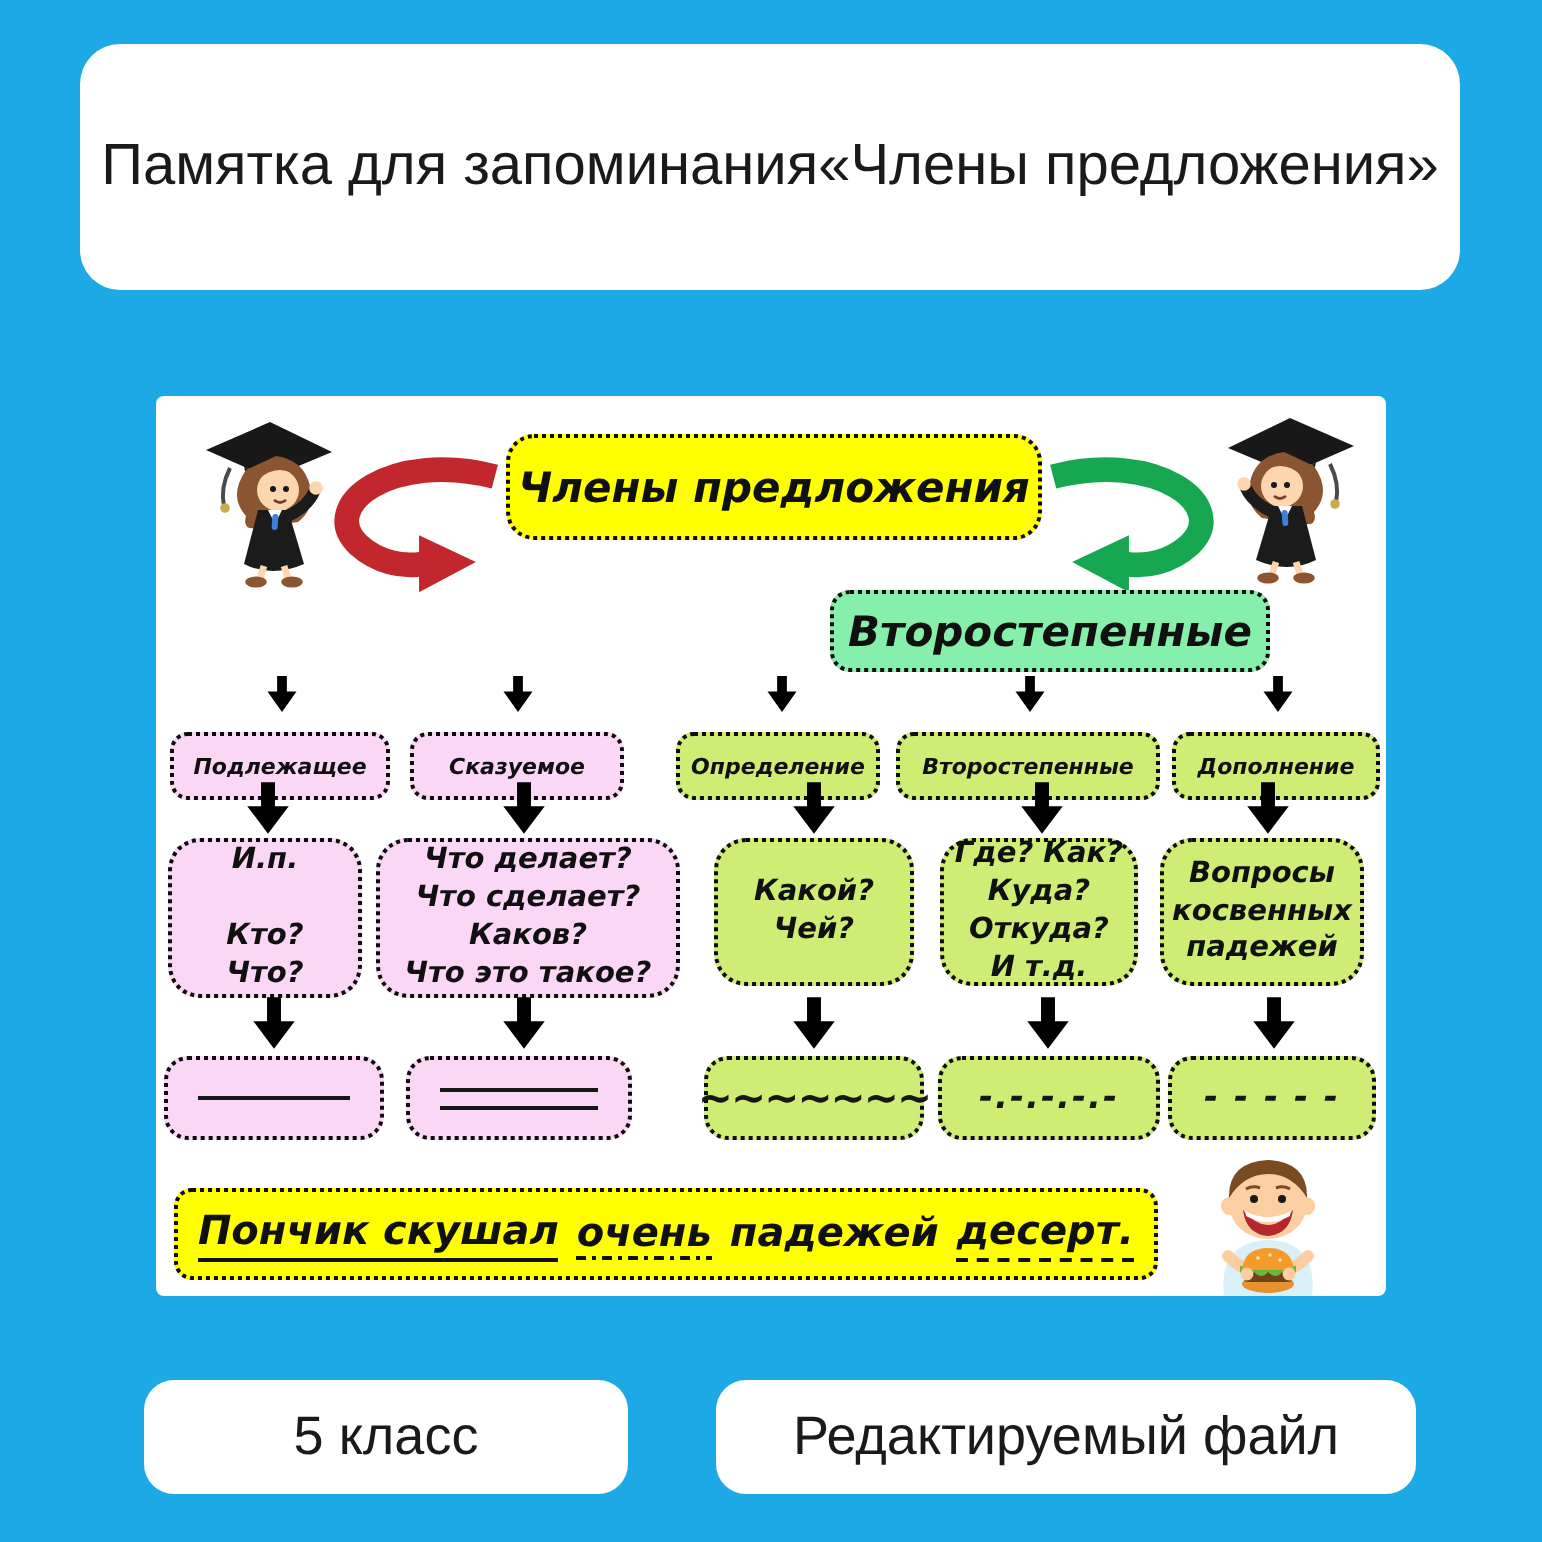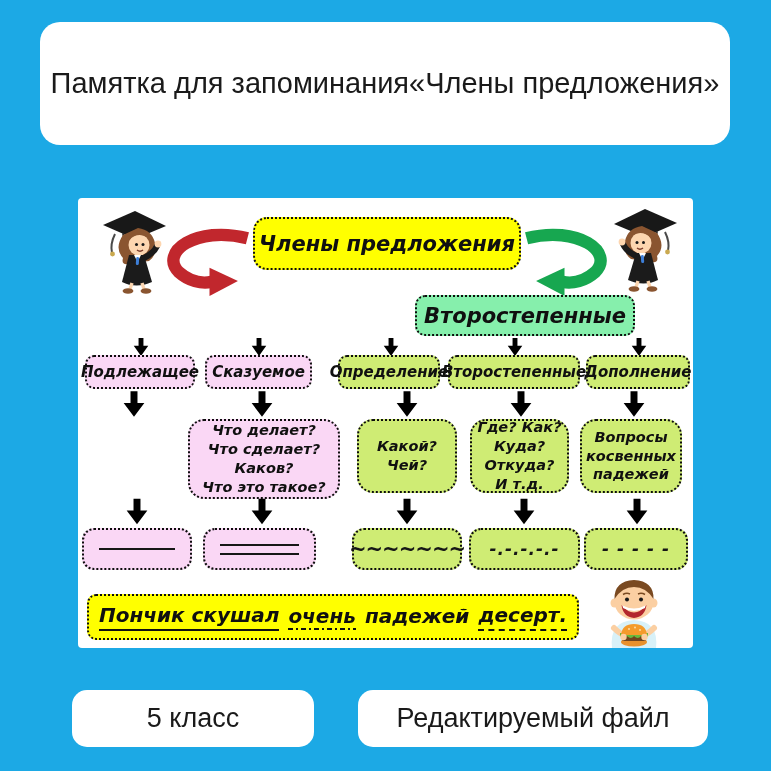--- a/index.html
+++ b/index.html
@@ -35,21 +35,21 @@
   }
 
   .root-box {
     left: 175px; top: 19px; width: 268px; height: 53px;
     background: #FFFF00; border-radius: 14px; font-size: 21px;
   }
   .branch { border-radius: 10px; font-size: 21px; top: 97px; height: 41px; }
   .branch-main { left: 29px; width: 210px; background: #FAD7F5; }
   .branch-secondary { left: 337px; width: 220px; background: #86efac; }
 
-  .member { top: 157px; height: 34px; border-radius: 9px; font-size: 15px; }
+  .member { top: 168px; height: 34px; border-radius: 9px; font-size: 11px; }
   .member.pink { background: #FAD7F5; }
   .member.green { background: #CFEC74; }
 
   .qbox { top: 221px; border-radius: 16px; font-size: 14.5px; line-height: 1.3;
           white-space: pre-line; }
   .qbox.pink { background: #FAD7F5; height: 80px; }
   .qbox.green { background: #CFEC74; height: 74px; }
 
   .mbox { top: 330px; height: 42px; border-radius: 12px;
           display: flex; flex-direction: column; justify-content: center; align-items: center; gap: 7px; }
@@ -232,20 +232,24 @@
         <svg viewBox="0 0 24 28">
           <path d="M8.2 0 h7.6 v13 h7.5 L12 28 L0.7 13 h7.5 z"></path>
         </svg>
       </div>
     <div class="darr arr-r2" style="left:545px">
         <svg viewBox="0 0 24 28">
           <path d="M8.2 0 h7.6 v13 h7.5 L12 28 L0.7 13 h7.5 z"></path>
         </svg>
       </div>
 
+    <div class="dotbox qbox pink" style="left:6px;   width:97px">И.п.
+
+Кто?
+Что?</div>
     <div class="dotbox qbox pink" style="left:110px; width:152px">Что делает?
 Что сделает?
 Каков?
 Что это такое?</div>
     <div class="dotbox qbox green" style="left:279px; width:100px">Какой?
 Чей?</div>
     <div class="dotbox qbox green" style="left:392px; width:99px">Где? Как?
 Куда?
 Откуда?
 И т.д.</div>

